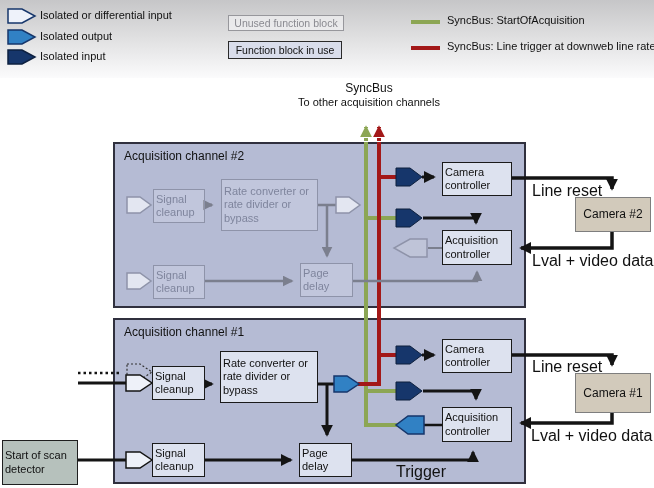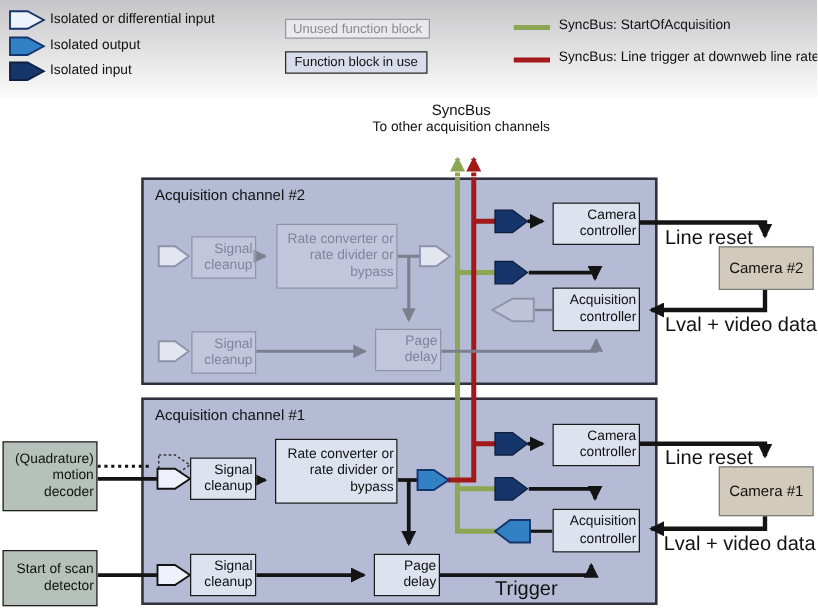--- a/index.html
+++ b/index.html
@@ -17,21 +17,21 @@
   #leg-used{border:1.5px solid #2a2a2a;color:#111;background:#d9ddeb;}
   .swatch{position:absolute;height:4px;width:29px;}
   
   .sb-head{position:absolute;left:269px;width:200px;text-align:center;white-space:nowrap;}
   
   .panel{position:absolute;left:113px;width:413px;height:166px;box-sizing:border-box;
     background:#b5bbd4;border:2px solid #30303e;z-index:1;}
   .panel-title{position:absolute;left:9px;top:5px;font-weight:normal;font-size:12px;}
   
   .block{position:absolute;box-sizing:border-box;display:flex;align-items:center;justify-content:center;
-    text-align:right;font-size:11px;line-height:1.2;background:#dde2ef;border:1.6px solid #1a1a1a;
+    text-align:left;font-size:11px;line-height:1.2;background:#dde2ef;border:1.6px solid #1a1a1a;
     color:#111;z-index:3;padding:16px 2px;}
   .block.unused{background:rgba(230,233,243,.25);border:1.5px solid #8e93a9;color:#7f859d;}
   .block.cam{background:#d2cabb;border:1px solid #7e7e7e;font-size:12px;}
   .block.ext{background:#b6c1bc;border:1.6px solid #1f1f1f;}
   .lbl{position:absolute;font-size:16px;white-space:nowrap;z-index:3;}
   #lines{position:absolute;left:0;top:0;z-index:2;pointer-events:none;}
 </style>
 </head>
 <body>
 
@@ -144,21 +144,20 @@
   <div class="block" style="left:442px;top:162px;width:70px;height:33px">Camera controller</div>
   <div class="block" style="left:442px;top:230px;width:70px;height:35px">Acquisition controller</div>
 
   <div class="block" style="left:152px;top:366px;width:53px;height:34px">Signal cleanup</div>
   <div class="block" style="left:220px;top:351px;width:98px;height:52px">Rate converter or rate divider or bypass</div>
   <div class="block" style="left:152px;top:443px;width:53px;height:34px">Signal cleanup</div>
   <div class="block" style="left:299px;top:443px;width:53px;height:34px">Page delay</div>
   <div class="block" style="left:442px;top:339px;width:70px;height:33px">Camera controller</div>
   <div class="block" style="left:442px;top:407px;width:70px;height:35px">Acquisition controller</div>
 
-  <div class="block ext" style="left:2px;top:353px;width:76px;height:56px">(Quadrature) motion decoder</div>
   <div class="block ext" style="left:2px;top:440px;width:76px;height:45px">Start of scan detector</div>
   <div class="block cam" style="left:575px;top:197px;width:76px;height:35px">Camera #2</div>
   <div class="block cam" style="left:575px;top:373px;width:76px;height:40px">Camera #1</div>
 
   <div class="lbl" style="left:532px;top:182px">Line reset</div>
   <div class="lbl" style="left:532px;top:252px">Lval + video data</div>
   <div class="lbl" style="left:532px;top:358px">Line reset</div>
   <div class="lbl" style="left:531px;top:427px">Lval + video data</div>
   <div class="lbl" style="left:396px;top:463px">Trigger</div>
 

